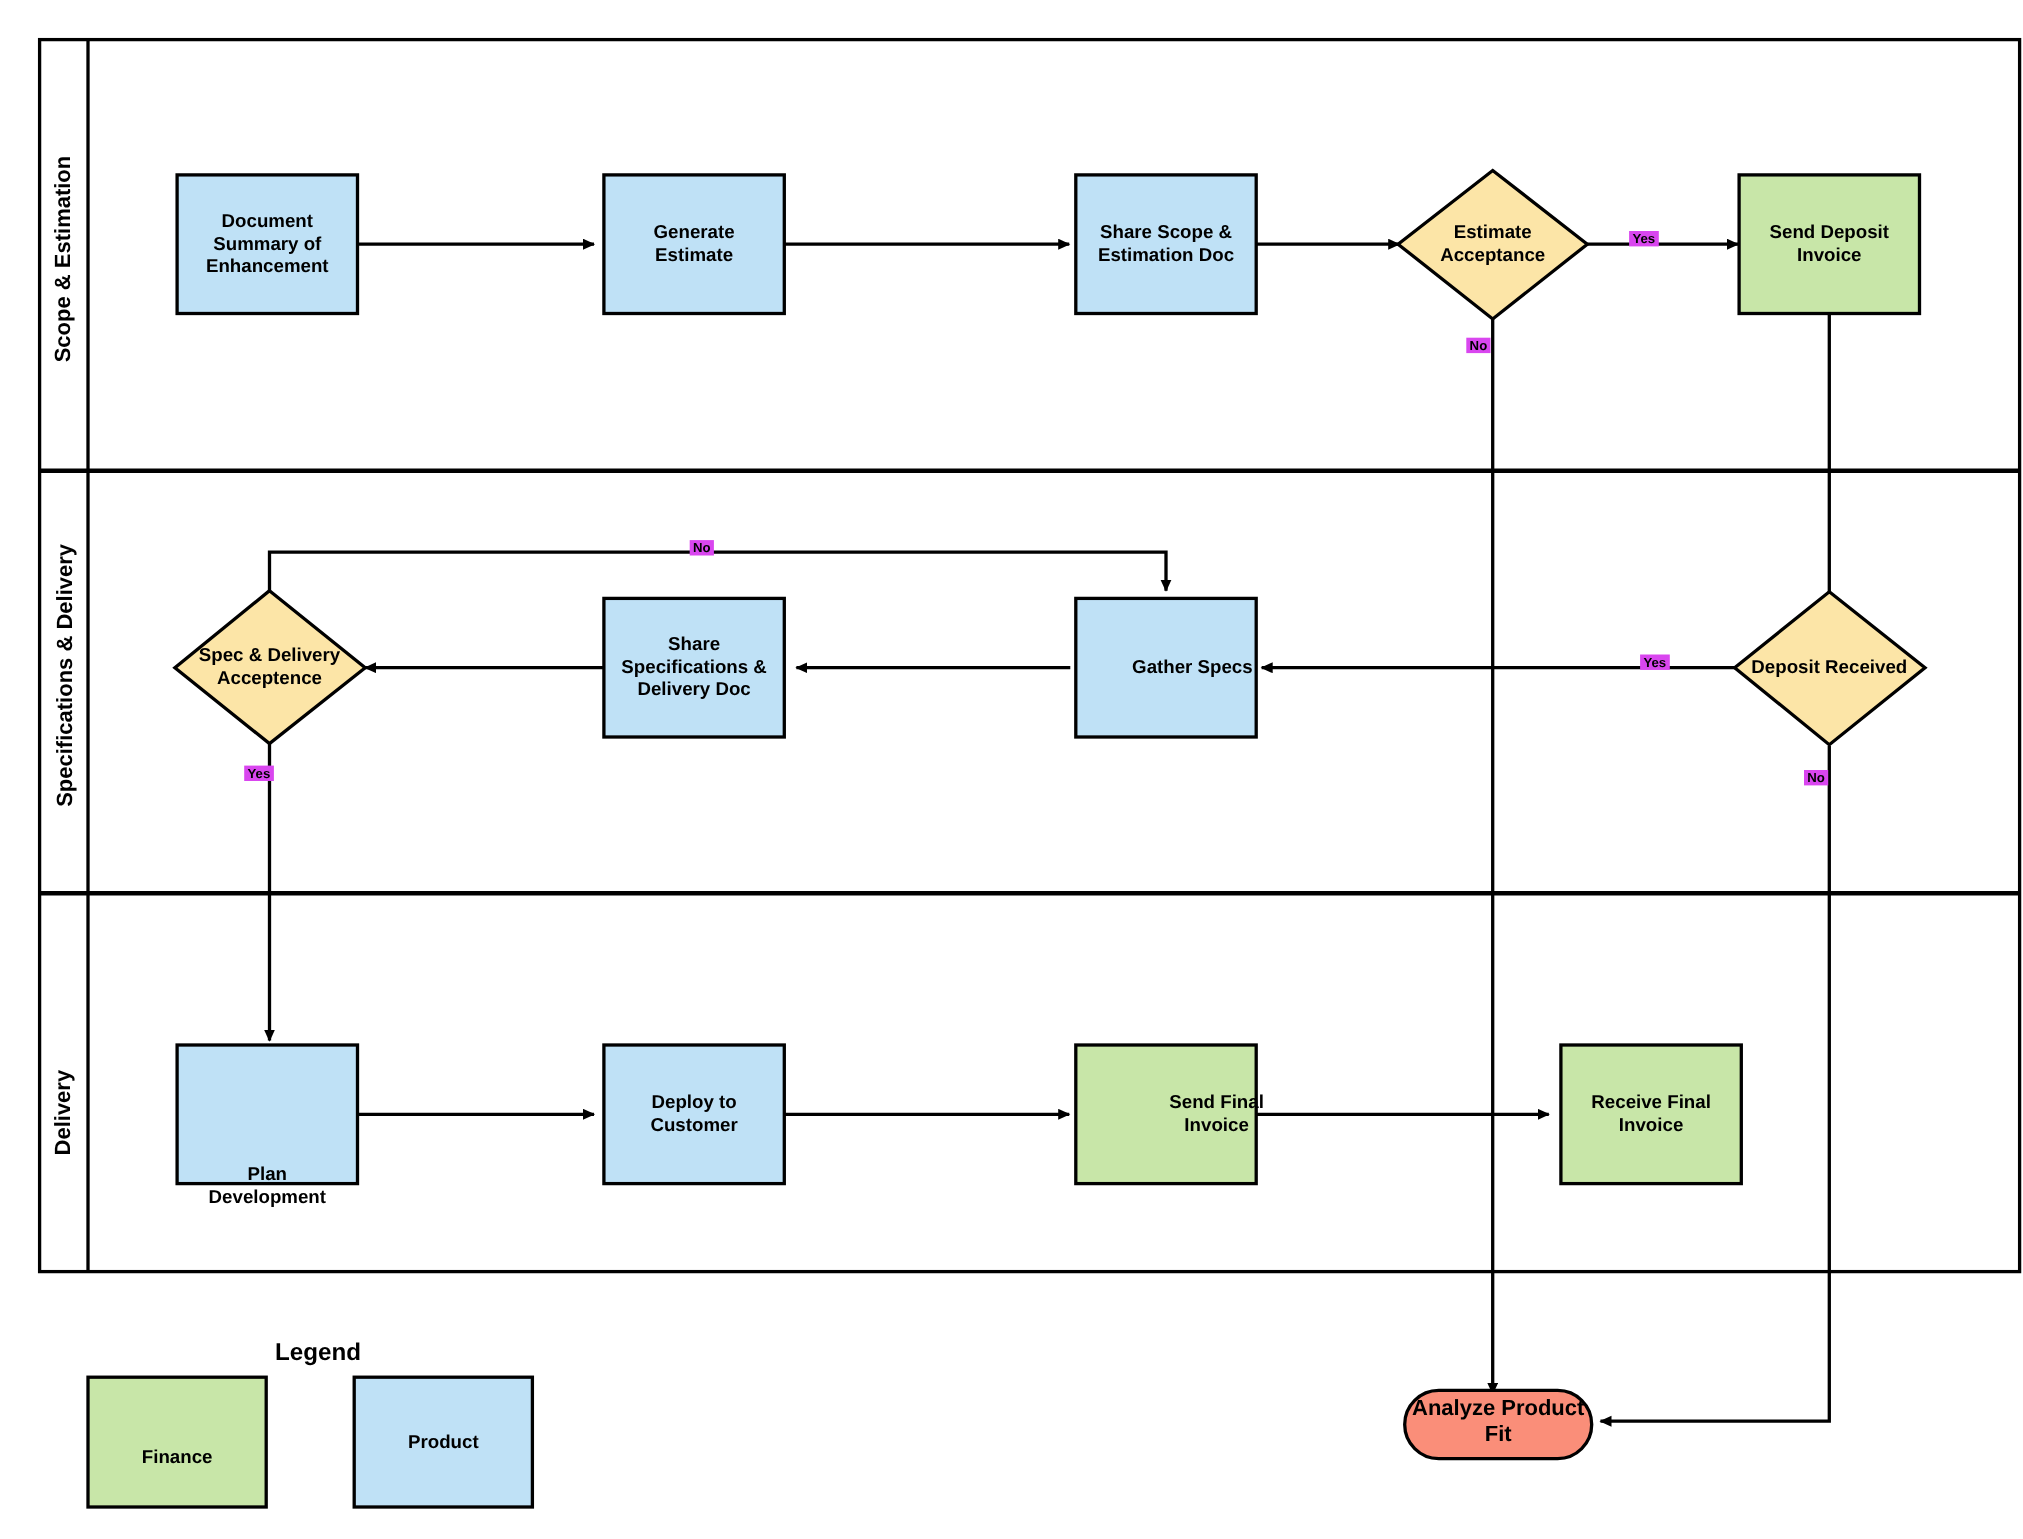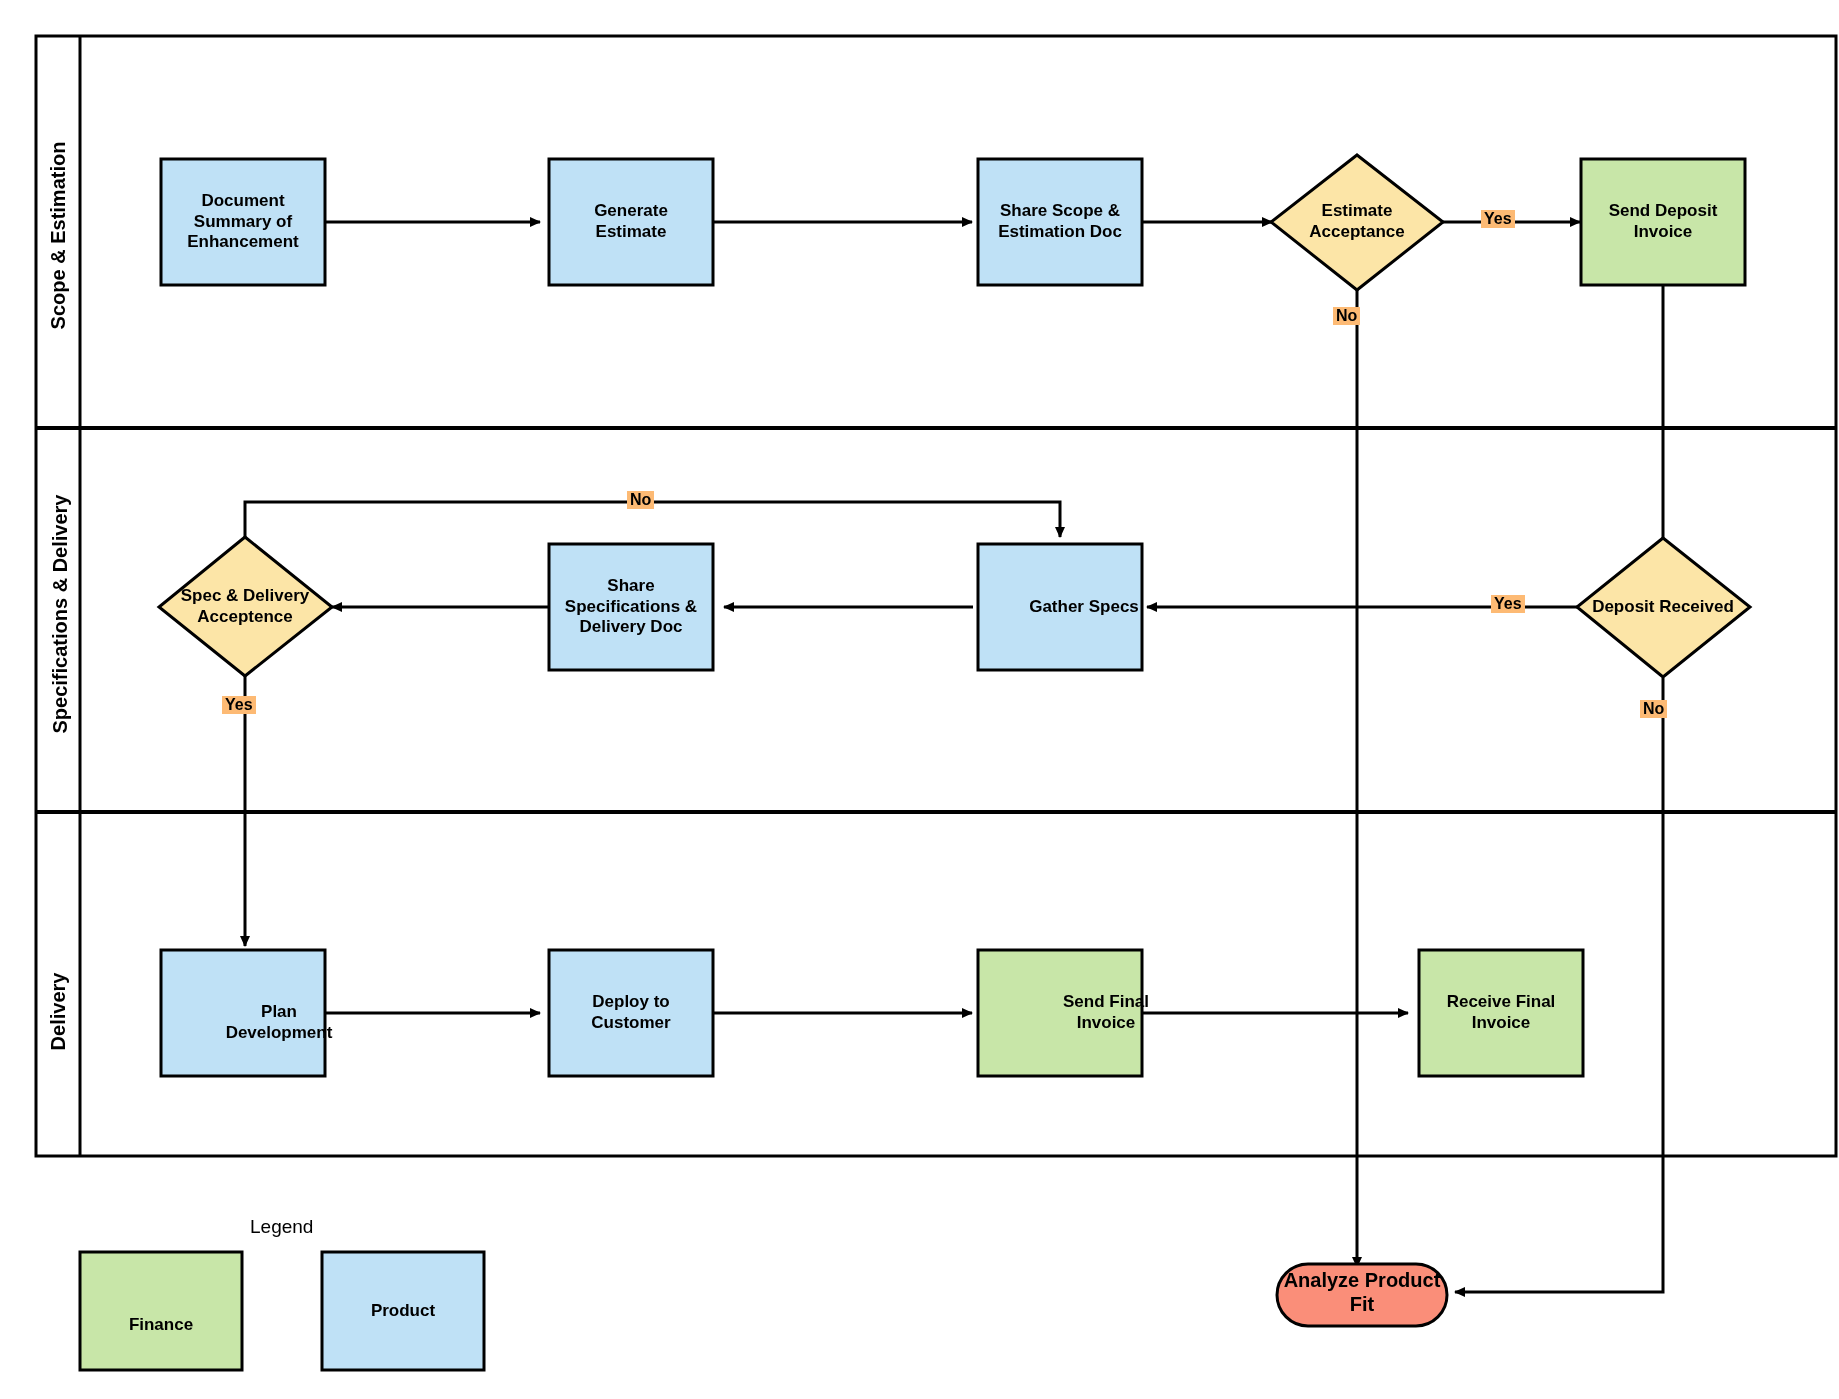--- a/index.html
+++ b/index.html
@@ -39,30 +39,30 @@
     position: absolute;
     font-weight: bold;
     font-size: 20px;
     color: #000000;
     white-space: nowrap;
     transform-origin: center center;
   }
   .edge-label {
     position: absolute;
     font-weight: bold;
-    font-size: 16px;
+    font-size: 12px;
     color: #000000;
-    background: #fdba74;
+    background: #d946ef;
     padding: 0 3px;
     white-space: nowrap;
   }
   .legend-title {
     position: absolute;
-    font-weight: normal;
-    font-size: 19px;
+    font-weight: bold;
+    font-size: 22px;
     color: #000000;
   }
 </style>
 </head>
 <body>
 
 <div id="canvas">
 
   <svg viewBox="0 0 1839 1399" xmlns="http://www.w3.org/2000/svg">
     <defs>
@@ -153,21 +153,21 @@
 Invoice</div>
 
   <div class="node-label" style="left:155px; top:544px; width:180px; height:126px;">Spec &amp; Delivery
 Acceptence</div>
   <div class="node-label" style="left:545px; top:544px; width:172px; height:126px;">Share
 Specifications &amp;
 Delivery Doc</div>
   <div class="node-label" style="left:1002px; top:544px; width:164px; height:126px;">Gather Specs</div>
   <div class="node-label" style="left:1563px; top:544px; width:200px; height:126px;">Deposit Received</div>
 
-  <div class="node-label" style="left:161px; top:950px; width:164px; height:146px;margin-left:36px;">Plan
+  <div class="node-label" style="left:161px; top:1006px; width:164px; height:146px;">Plan
 Development</div>
   <div class="node-label" style="left:549px; top:950px; width:164px; height:126px;">Deploy to
 Customer</div>
   <div class="node-label" style="left:978px; top:950px; width:164px; height:126px;padding-left:46px;">Send Final
 Invoice</div>
   <div class="node-label" style="left:1419px; top:950px; width:164px; height:126px;border-radius:13px;">Receive Final
 Invoice</div>
 
   <div class="node-label" style="left:1277px; top:1264px; width:170px; height:56px; font-size:20px;">Analyze Product
 Fit</div>

